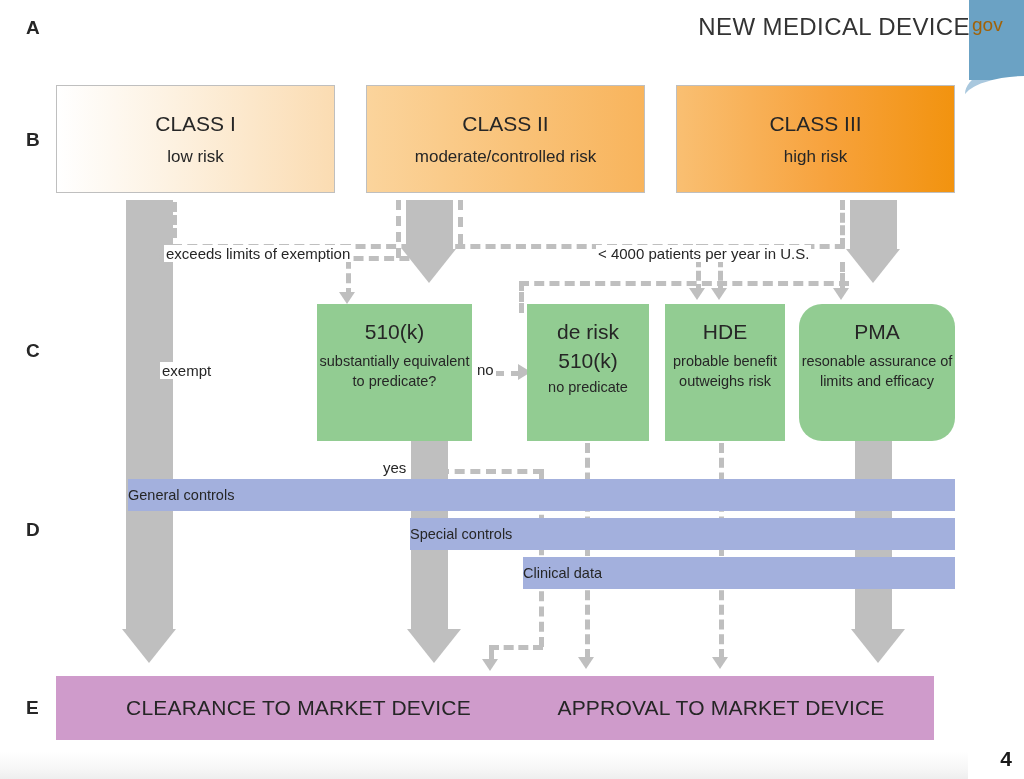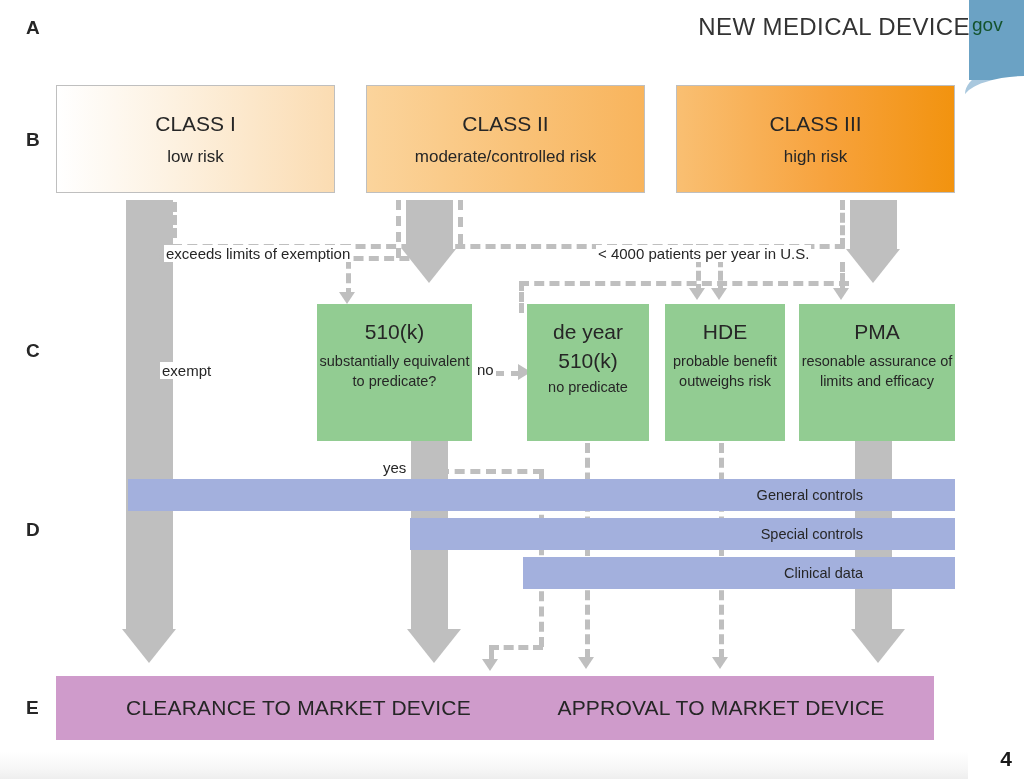--- a/index.html
+++ b/index.html
@@ -44,21 +44,21 @@
     width: 66px;
     height: 28px;
     background: #ffffff;
     border-top-left-radius: 64px 26px;
   }
   .banner-text {
     position: absolute;
     left: 972px;
     top: 14px;
     font-size: 19px;
-    color: #14532d;
+    color: #a16207;
     letter-spacing: 0px;
   }
 
   
   .row-letter {
     position: absolute;
     font-size: 19px;
     font-weight: bold;
     color: #262626;
   }
@@ -128,31 +128,30 @@
     line-height: 27px;
     margin-bottom: 6px;
   }
   .green-box .g-sub {
     font-size: 14.5px;
     line-height: 20px;
   }
   #box510k   { left: 317px; width: 155px; height: 137px; }
   #boxdenovo { left: 527px; width: 122px; height: 137px; }
   #boxhde    { left: 665px; width: 120px; height: 137px; }
-  #boxpma    { left: 799px; width: 156px; height: 137px; }
+  #boxpma    { left: 799px; width: 156px; height: 137px; border-radius: 23px; }
 
   
   .ctrl-bar {
     position: absolute;
     background: #a3b0dd;
     color: #262626;
     font-size: 14.5px;
     display: flex;
     align-items: center;
-    justify-content: flex-end;
     padding-right: 92px;
     box-sizing: border-box;
     height: 32px;
   }
   #bar-general  { left: 128px; top: 479px; width: 827px; }
   #bar-special  { left: 410px; top: 518px; width: 545px; }
   #bar-clinical { left: 523px; top: 557px; width: 432px; }
 
   
   .purple-box {
@@ -327,21 +326,21 @@
   <div class="edge-label" style="left:160px; top:344px;">exempt</div>
   <div class="edge-label" style="left:475px; top:343px;">no</div>
   <div class="edge-label" style="left:381px; top:441px;">yes</div>
 
   <div class="green-box" id="box510k">
     <div class="g-ttl">510(k)</div>
     <div class="g-sub">substantially equivalent to predicate?</div>
   </div>
 
   <div class="green-box" id="boxdenovo">
-    <div class="g-ttl" style="margin-bottom:2px;">de year</div>
+    <div class="g-ttl" style="margin-bottom:2px;">de risk</div>
     <div class="g-ttl" style="margin-bottom:3px;">510(k)</div>
     <div class="g-sub">no predicate</div>
   </div>
 
   <div class="green-box" id="boxhde">
     <div class="g-ttl">HDE</div>
     <div class="g-sub">probable benefit outweighs risk</div>
   </div>
 
   <div class="green-box" id="boxpma">

